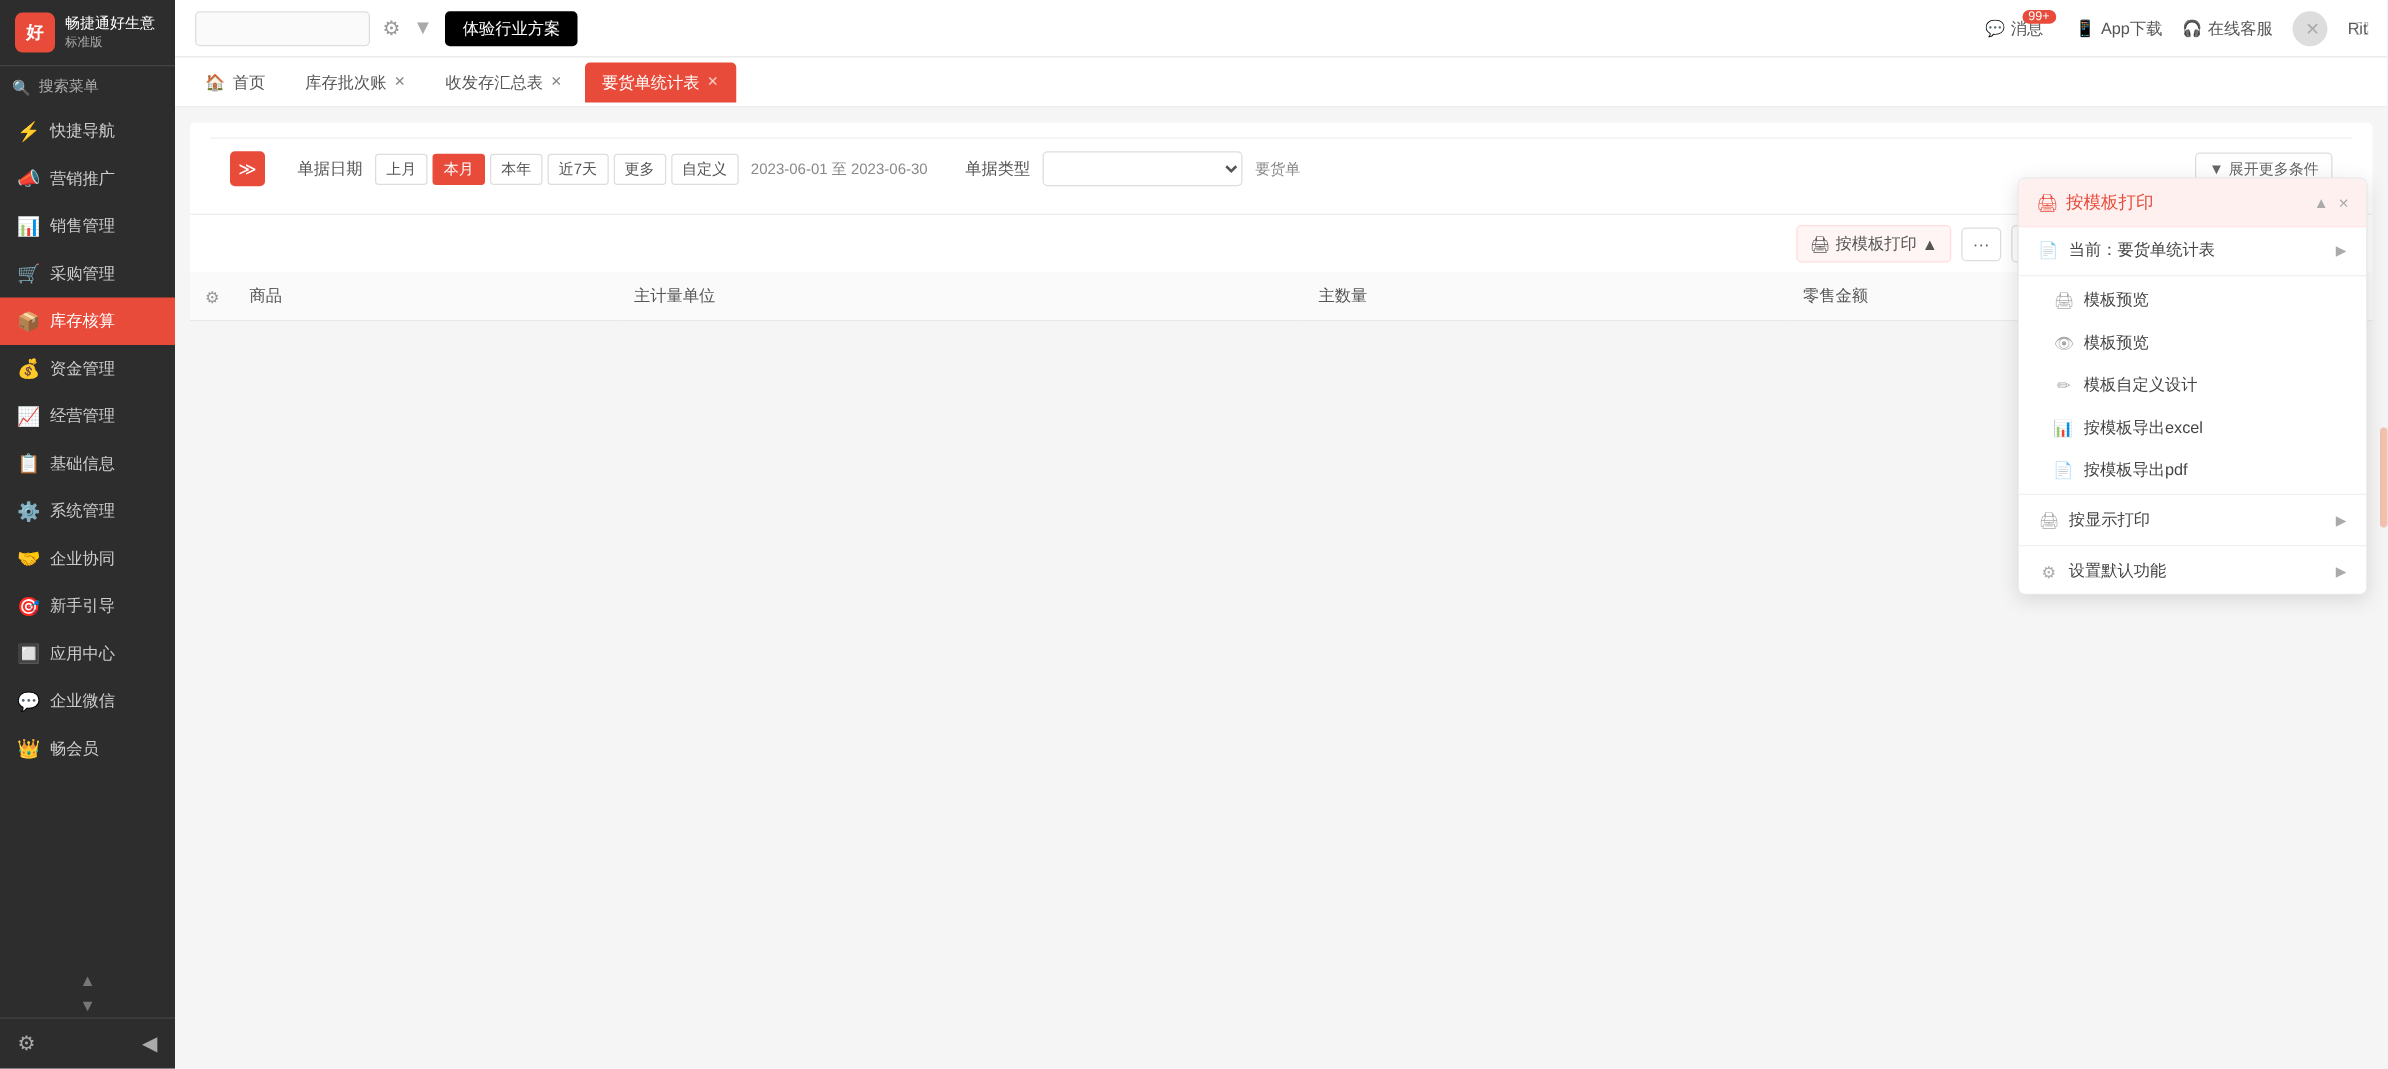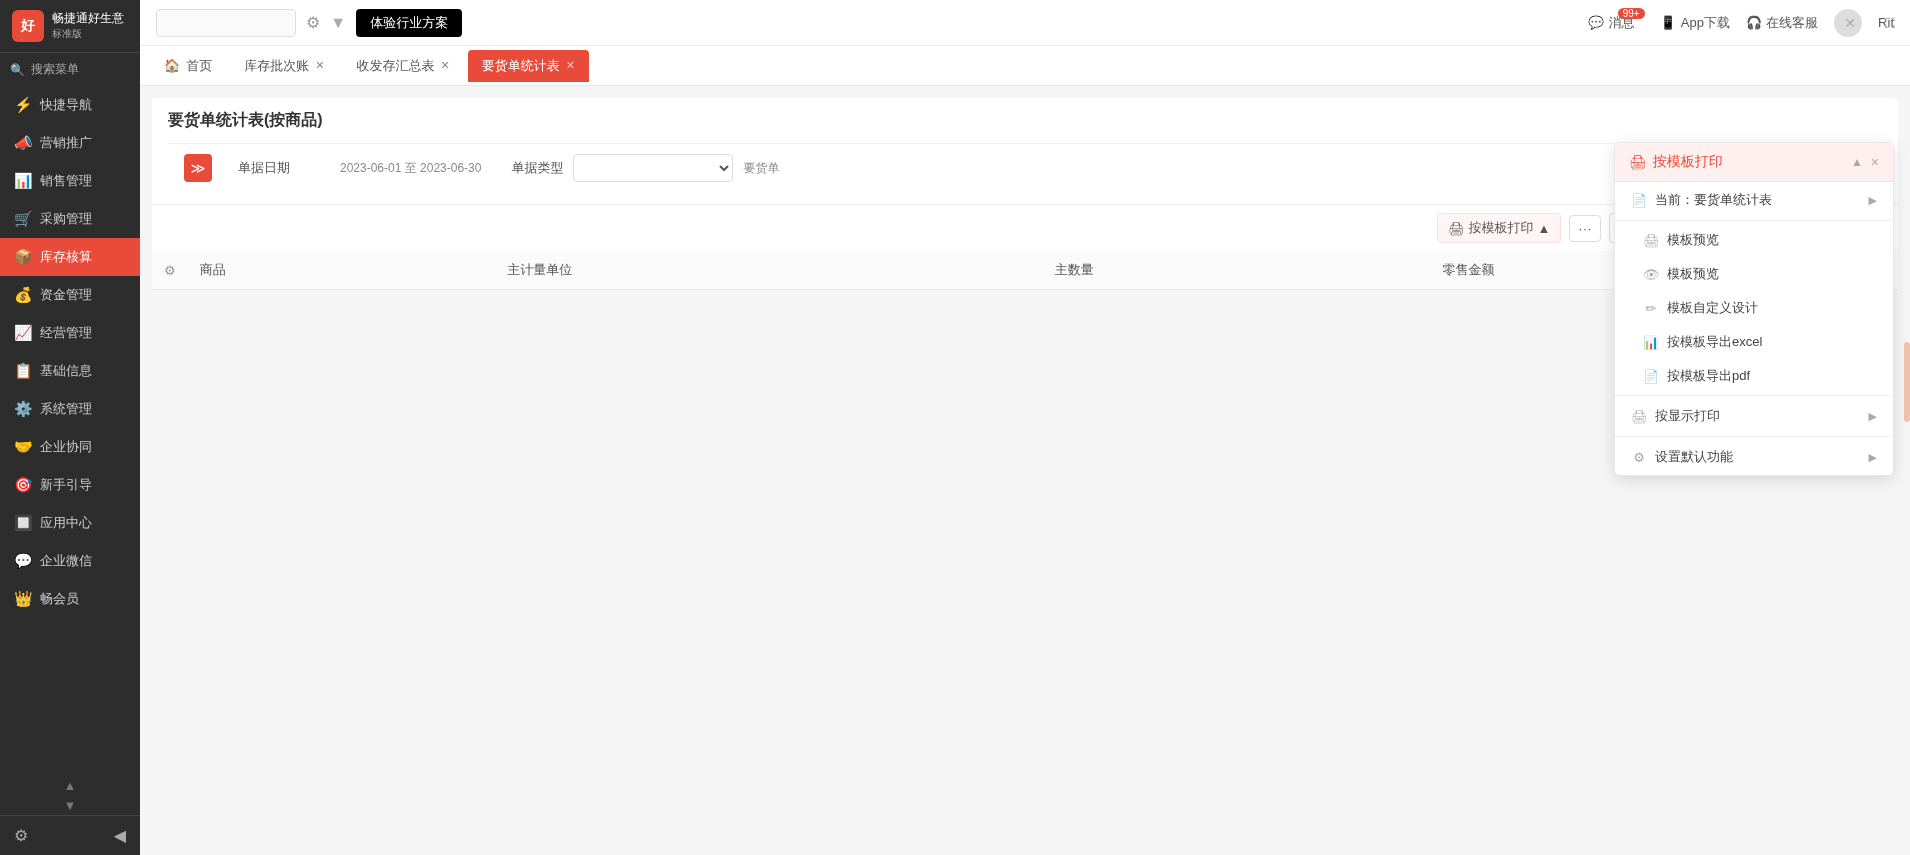--- a/index.html
+++ b/index.html
@@ -131,21 +131,21 @@
       color: white; cursor: pointer; font-size: 14px;
     }
     .filter-label { color: #555; font-size: 13px; margin-left: 16px; }
     .date-btns { display: flex; align-items: center; gap: 4px; }
     .date-btn {
       padding: 3px 8px; border-radius: 3px;
       border: 1px solid #ddd; background: white;
       font-size: 12px; cursor: pointer; color: #555;
     }
     .date-btn.active { background: #e84b3a; color: white; border-color: #e84b3a; }
-    .date-range { font-size: 12px; color: #888; margin-left: 40px; }
+    .date-range { font-size: 12px; color: #888; }
 
     .filter-type-label { color: #555; font-size: 13px; margin-left: 20px; }
     .filter-select {
       width: 160px; height: 28px; border: 1px solid #ddd; border-radius: 4px;
       padding: 0 8px; font-size: 12px; color: #555; background: white;
     }
 
     .filter-right { margin-left: auto; display: flex; align-items: center; gap: 6px; }
     .filter-collapse { display: flex; align-items: center; gap: 4px; color: #666; font-size: 12px; cursor: pointer; padding: 4px 10px; border: 1px solid #ddd; border-radius: 4px; background: white; }
 
@@ -365,25 +365,32 @@
     </div>
     <div class="tab active">
       <span>要货单统计表</span>
       <span class="tab-close">✕</span>
     </div>
   </div>
 
   <div class="content-area">
 
     <div class="page-header">
-      <div class="page-title">要货单统计表(按商品)</div>
 
       <div class="filter-bar">
         <div class="filter-expand-btn">≫</div>
         <span class="filter-label">单据日期</span>
+        <div class="date-btns">
+          <button class="date-btn">上月</button>
+          <button class="date-btn active">本月</button>
+          <button class="date-btn">本年</button>
+          <button class="date-btn">近7天</button>
+          <button class="date-btn">更多</button>
+          <button class="date-btn">自定义</button>
+        </div>
         <span class="date-range">2023-06-01 至 2023-06-30</span>
 
         <span class="filter-type-label">单据类型</span>
         <select class="filter-select">
           <option></option>
         </select>
         <span style="font-size:12px;color:#888;">要货单</span>
 
         <div class="filter-right">
           <button class="filter-collapse">

